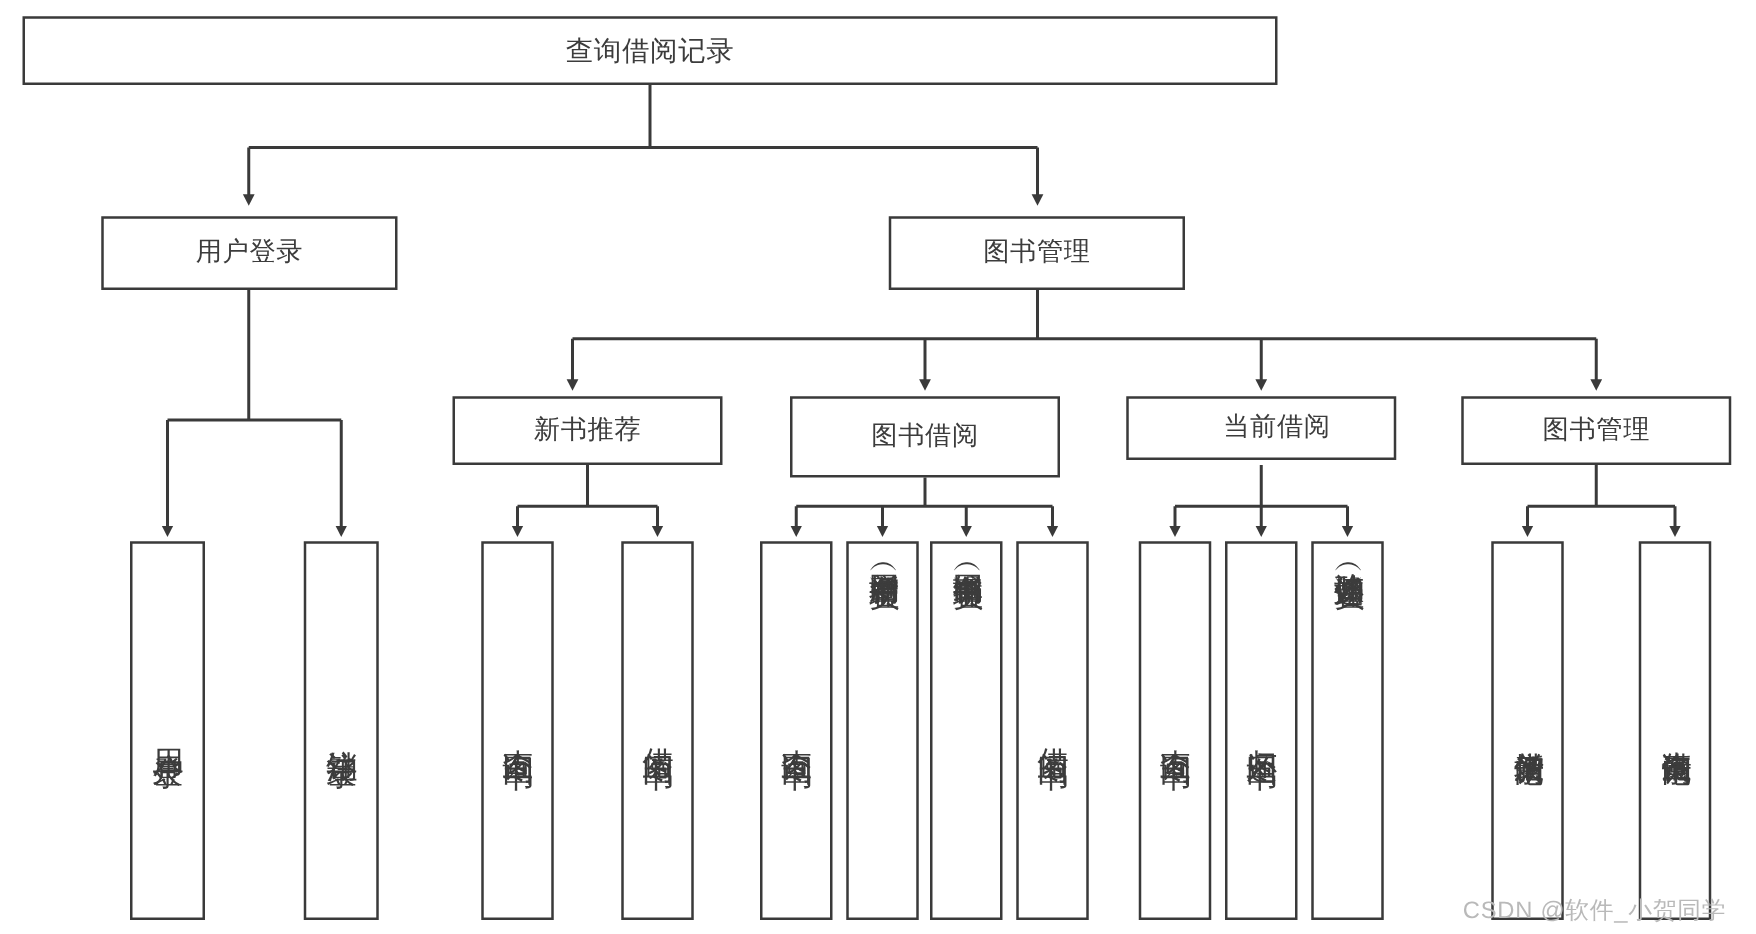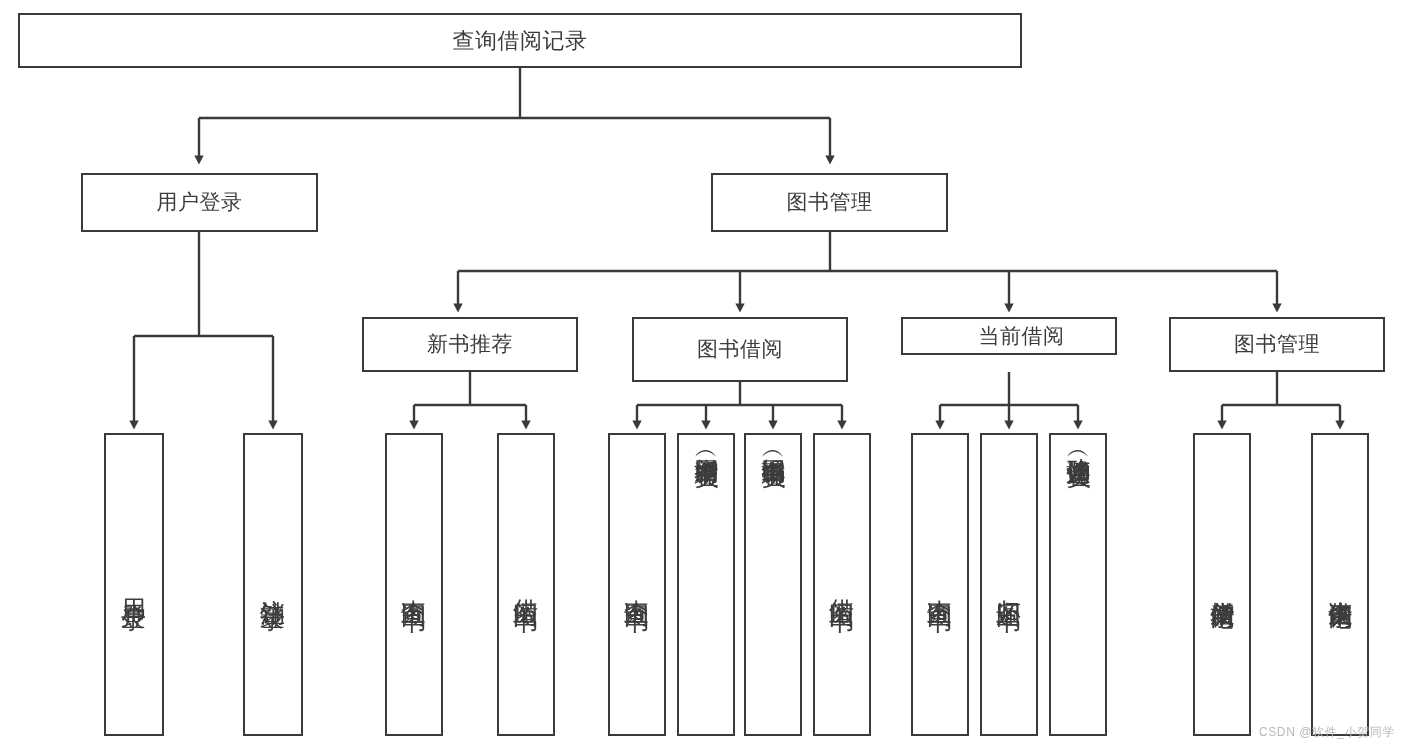--- a/index.html
+++ b/index.html
@@ -59,24 +59,24 @@
   }
   .node.vertical.overflow .node-label {
     font-size: 24px;
     letter-spacing: 1px;
   }
   .node.vertical.topalign {
     align-items: flex-start;
   }
   #watermark {
     position: absolute;
-    right: 10px;
+    right: 24px;
     bottom: 6px;
     color: #b9b9b9;
-    font-size: 12px;
+    font-size: 19px;
     letter-spacing: 0.6px;
     white-space: nowrap;
   }
 </style>
 </head>
 <body>
 
 <div id="canvas">
 
   <svg id="wires" viewBox="0 0 1405 747">
@@ -139,21 +139,21 @@
   <div class="node" style="left:711px; top:173px; width:237px; height:59px;">
     <span class="node-label">图书管理</span>
   </div>
 
   <div class="node" style="left:362px; top:317px; width:216px; height:55px;">
     <span class="node-label">新书推荐</span>
   </div>
   <div class="node" style="left:632px; top:317px; width:216px; height:65px;">
     <span class="node-label">图书借阅</span>
   </div>
-  <div class="node" style="left:901px; top:317px; width:216px; height:38px;padding-left:25px;">
+  <div class="node" style="left:901px; top:317px; width:216px; height:51px;padding-left:25px;">
     <span class="node-label">当前借阅</span>
   </div>
   <div class="node" style="left:1169px; top:317px; width:216px; height:55px;">
     <span class="node-label">图书管理</span>
   </div>
 
   <div class="node vertical" style="left:104px; top:433px; width:60px; height:303px;">
     <span class="node-label">用户登录</span>
   </div>
   <div class="node vertical" style="left:243px; top:433px; width:60px; height:303px;">

